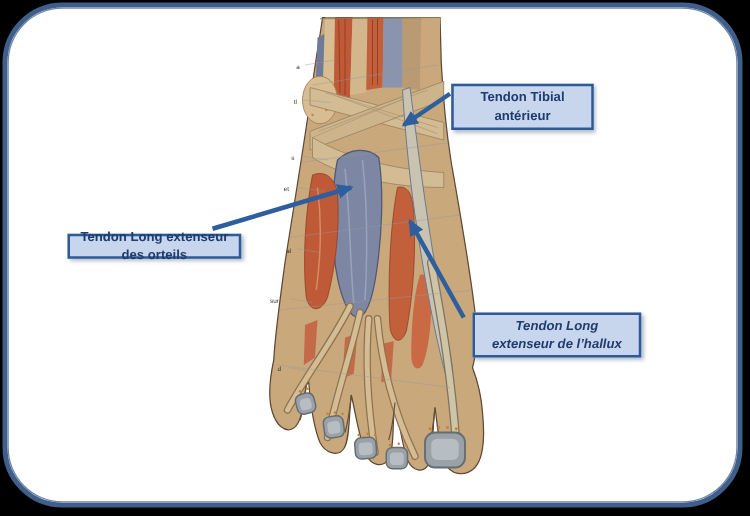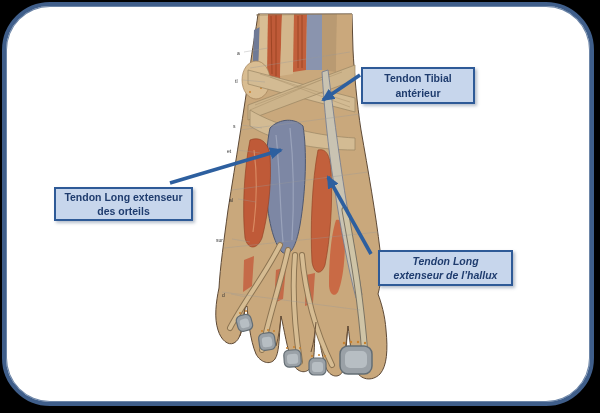--- a/index.html
+++ b/index.html
@@ -9,21 +9,21 @@
     background:#fff;border:4px solid #3f5e8a;border-radius:48px;
     box-shadow:inset 0 0 0 1px #6d86a8;box-sizing:border-box;}
   .figure{position:absolute;left:210px;top:10px;width:185px;height:370px;}
   .arrows{position:absolute;left:0;top:0;width:600px;height:413px;pointer-events:none;}
   .callout{position:absolute;display:flex;align-items:center;justify-content:center;
     text-align:center;background:#c7d6ec;border:2px solid #2e5a97;
     color:#1f3c6e;font-size:10.5px;font-weight:bold;line-height:1.35;
     white-space:pre-line;box-sizing:border-box;
     box-shadow:2px 2px 3px rgba(90,110,140,.45);}
   .co-1{left:361px;top:67px;width:114px;height:37px;}
-  .co-2{left:54px;top:187px;width:139px;height:34px;}
+  .co-2{left:54px;top:187px;width:139px;height:20px;}
   .co-3{left:378px;top:250px;width:135px;height:36px;font-style:italic;}
 </style>
 </head>
 <body>
 
 <div class="stage">
   <div class="card"></div>
 
   <svg class="figure" viewBox="0 0 185 370">
 

